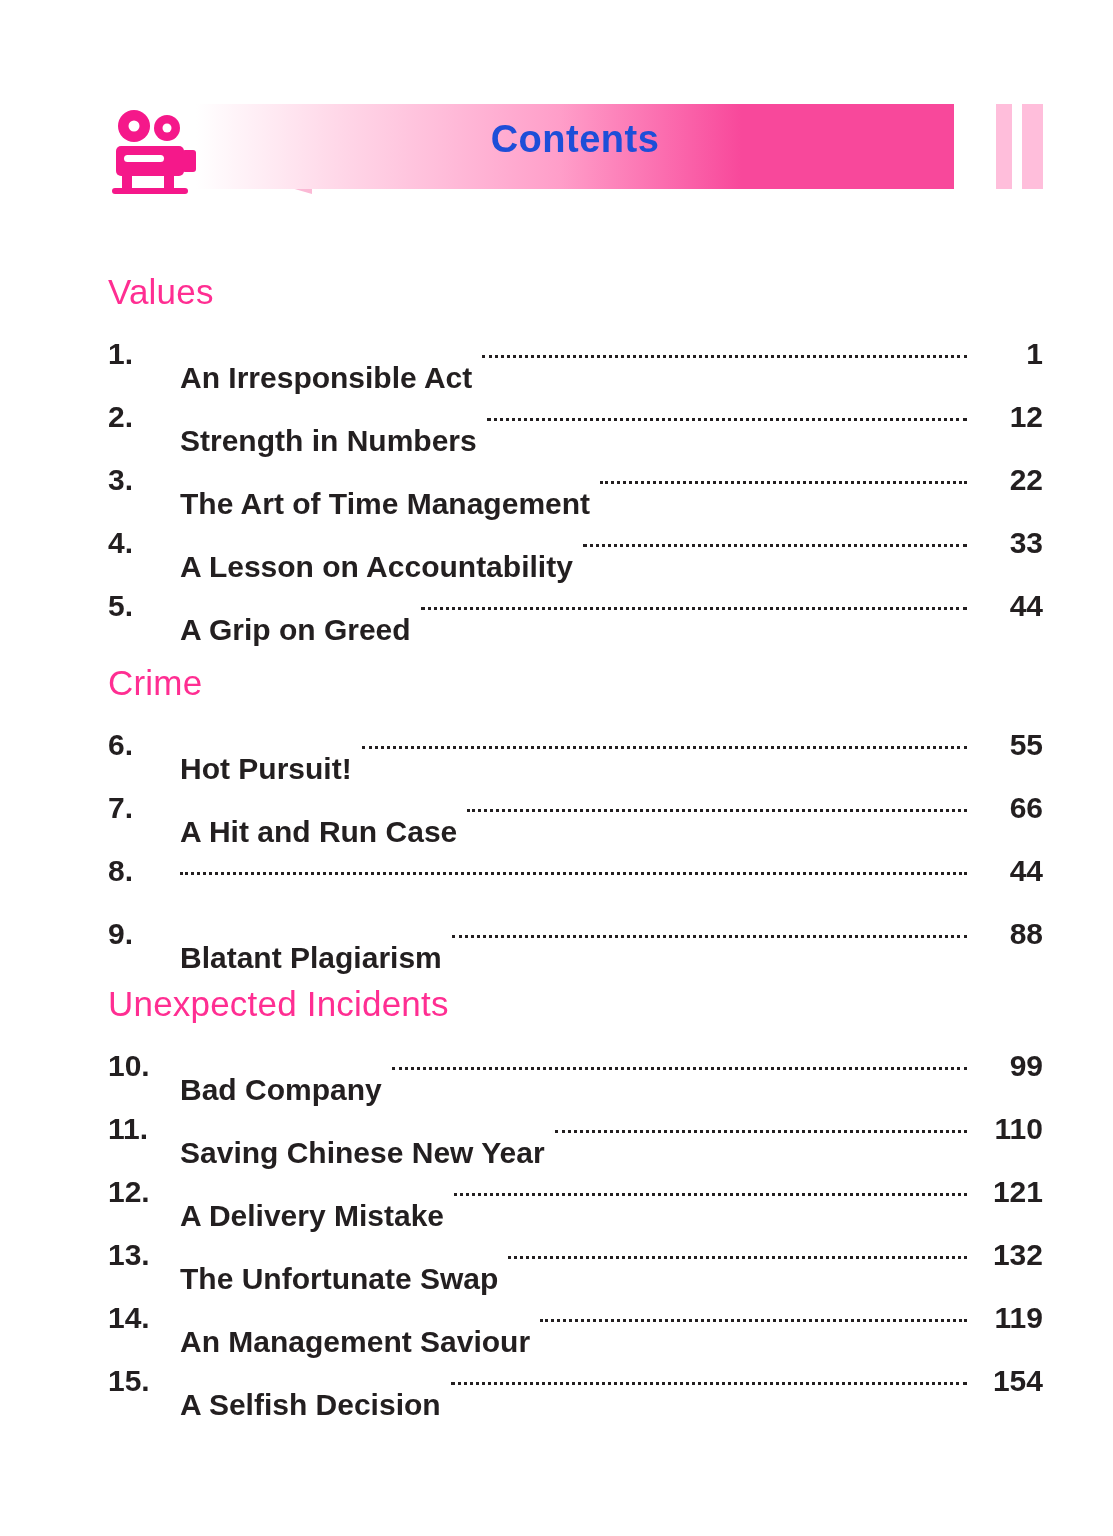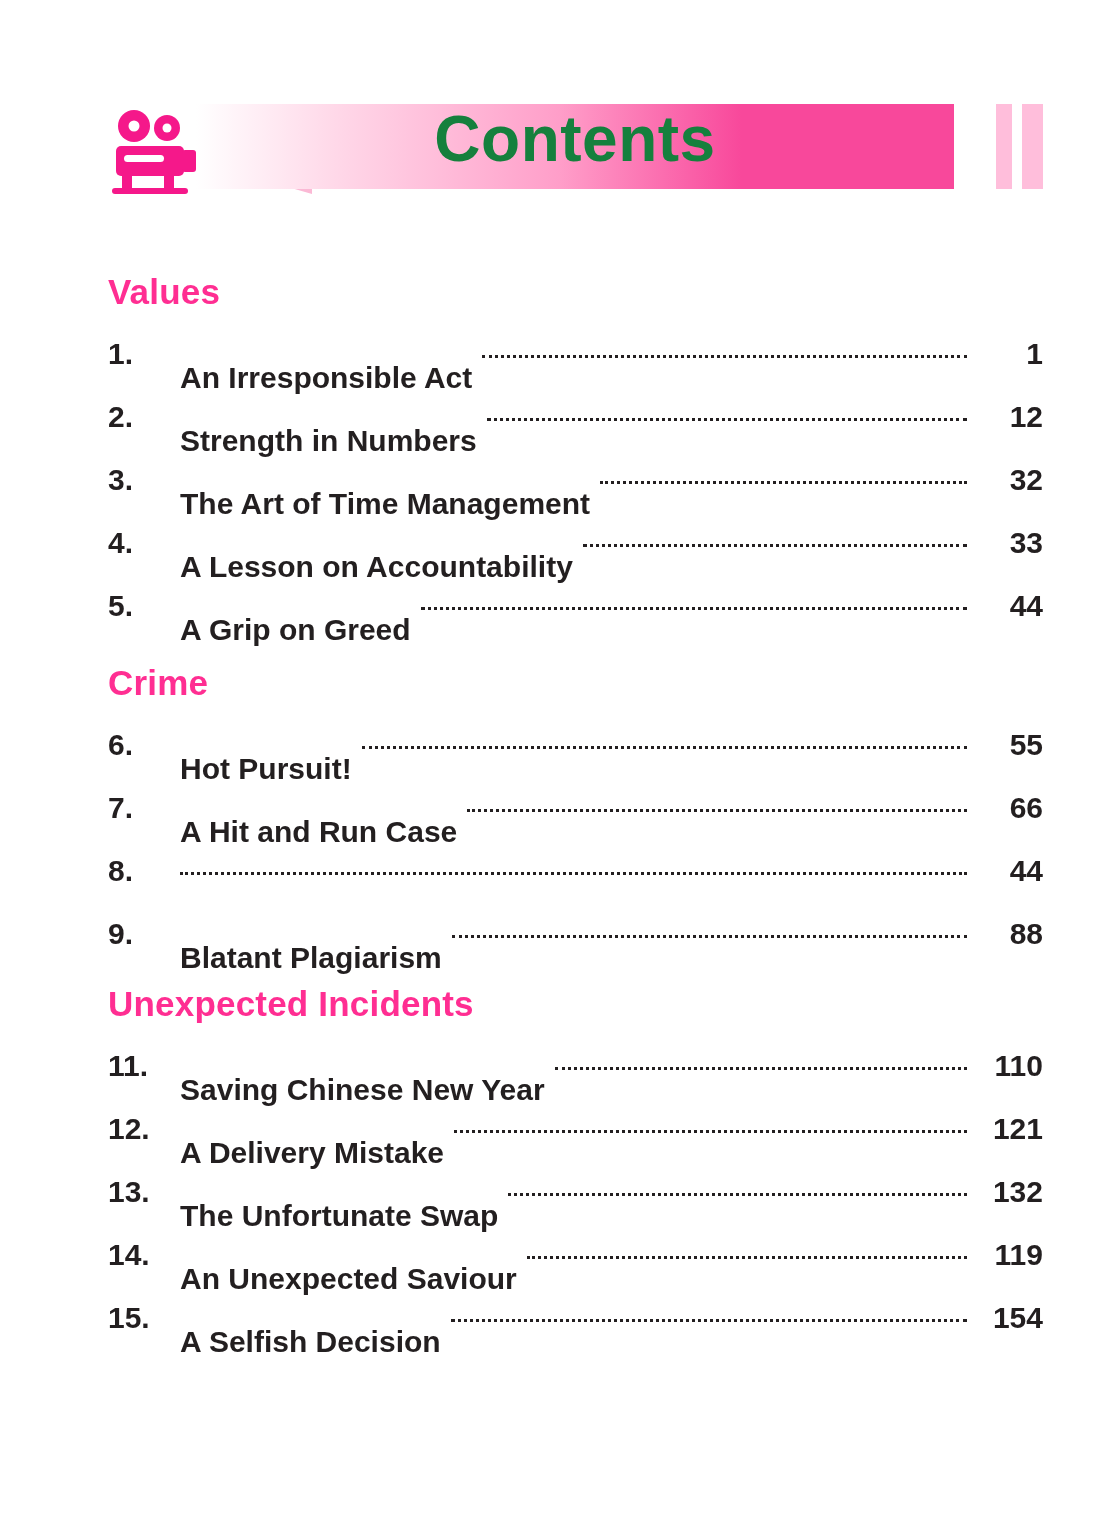--- a/index.html
+++ b/index.html
@@ -39,23 +39,23 @@
   }
   .header-title {
     position: absolute;
     left: 88px;
     top: 0;
     width: 758px;
     height: 70px;
     display: flex;
     align-items: center;
     justify-content: center;
-    font-size: 64px;
+    font-size: 38px;
     font-weight: bold;
-    color: #15803d;
+    color: #1d4ed8;
     letter-spacing: 0.5px;
   }
   .bar-gap-1 {
     position: absolute;
     left: 888px;
     top: 0;
     width: 16px;
     height: 85px;
     background: #ffbedb;
   }
@@ -80,21 +80,21 @@
     position: absolute;
     left: 86px;
     top: 6px;
     width: 120px;
     height: 90px;
   }
 
   
   .section-title {
     color: #ff2e92;
-    font-weight: bold;
+    font-weight: normal;
     font-size: 35px;
     letter-spacing: 0.2px;
   }
 
   
   .toc-row {
     display: flex;
     align-items: baseline;
     color: #231f20;
     font-weight: bold;
@@ -190,21 +190,21 @@
         <span class="toc-num">2.</span>
         <span class="toc-label">Strength in Numbers</span>
         <span class="toc-dots"></span>
         <span class="toc-page">12</span>
       </div>
 
       <div class="toc-row">
         <span class="toc-num">3.</span>
         <span class="toc-label">The Art of Time Management</span>
         <span class="toc-dots"></span>
-        <span class="toc-page">32</span>
+        <span class="toc-page">22</span>
       </div>
 
       <div class="toc-row">
         <span class="toc-num">4.</span>
         <span class="toc-label">A Lesson on Accountability</span>
         <span class="toc-dots"></span>
         <span class="toc-page">33</span>
       </div>
 
       <div class="toc-row">
@@ -248,20 +248,26 @@
         <span class="toc-page">88</span>
       </div>
 
     </div>
   </div>
 
   <div class="block sec-unexp">
     <div class="section-title">Unexpected Incidents</div>
     <div class="rows">
 
+      <div class="toc-row">
+        <span class="toc-num">10.</span>
+        <span class="toc-label">Bad Company</span>
+        <span class="toc-dots"></span>
+        <span class="toc-page">99</span>
+      </div>
 
       <div class="toc-row">
         <span class="toc-num">11.</span>
         <span class="toc-label">Saving Chinese New Year</span>
         <span class="toc-dots"></span>
         <span class="toc-page">110</span>
       </div>
 
       <div class="toc-row">
         <span class="toc-num">12.</span>
@@ -272,21 +278,21 @@
 
       <div class="toc-row">
         <span class="toc-num">13.</span>
         <span class="toc-label">The Unfortunate Swap</span>
         <span class="toc-dots"></span>
         <span class="toc-page">132</span>
       </div>
 
       <div class="toc-row">
         <span class="toc-num">14.</span>
-        <span class="toc-label">An Unexpected Saviour</span>
+        <span class="toc-label">An Management Saviour</span>
         <span class="toc-dots"></span>
         <span class="toc-page">119</span>
       </div>
 
       <div class="toc-row">
         <span class="toc-num">15.</span>
         <span class="toc-label">A Selfish Decision</span>
         <span class="toc-dots"></span>
         <span class="toc-page">154</span>
       </div>

